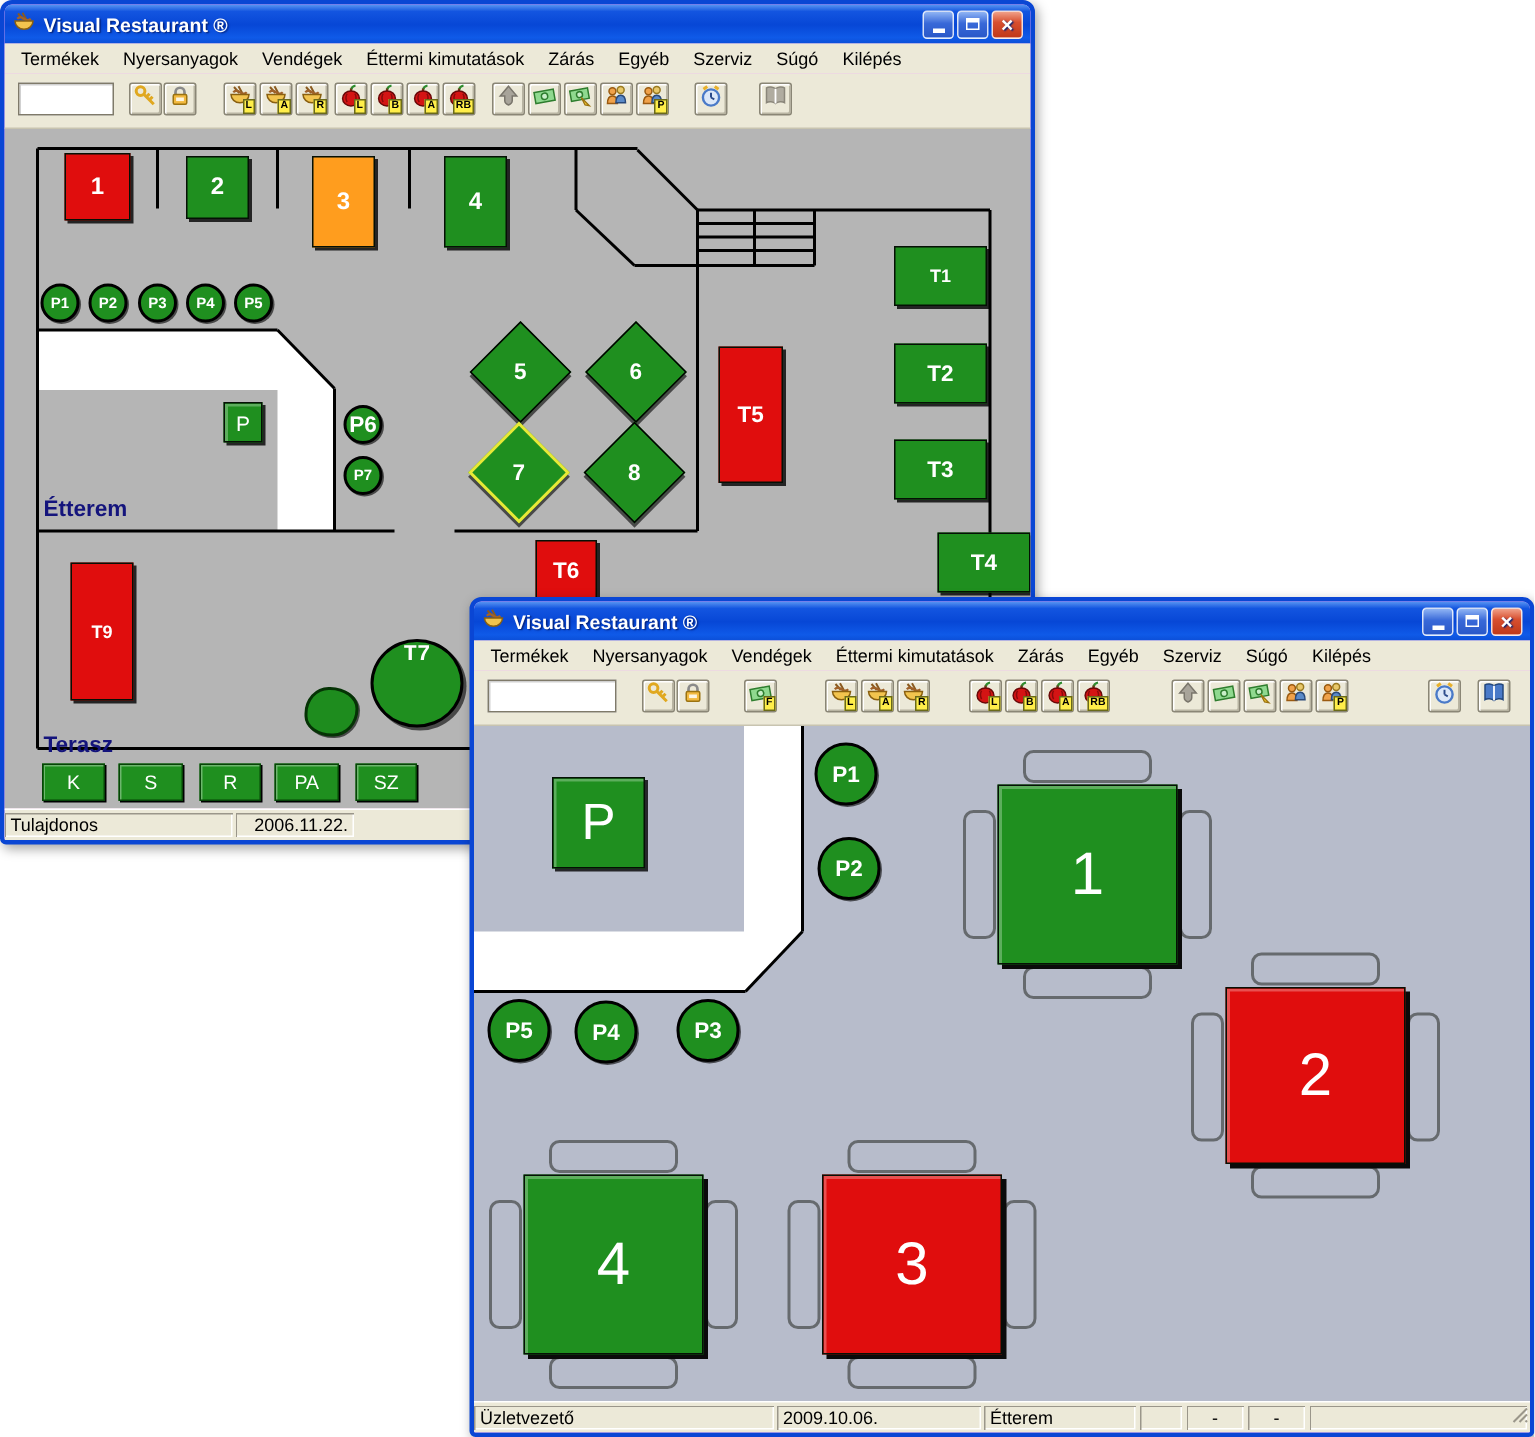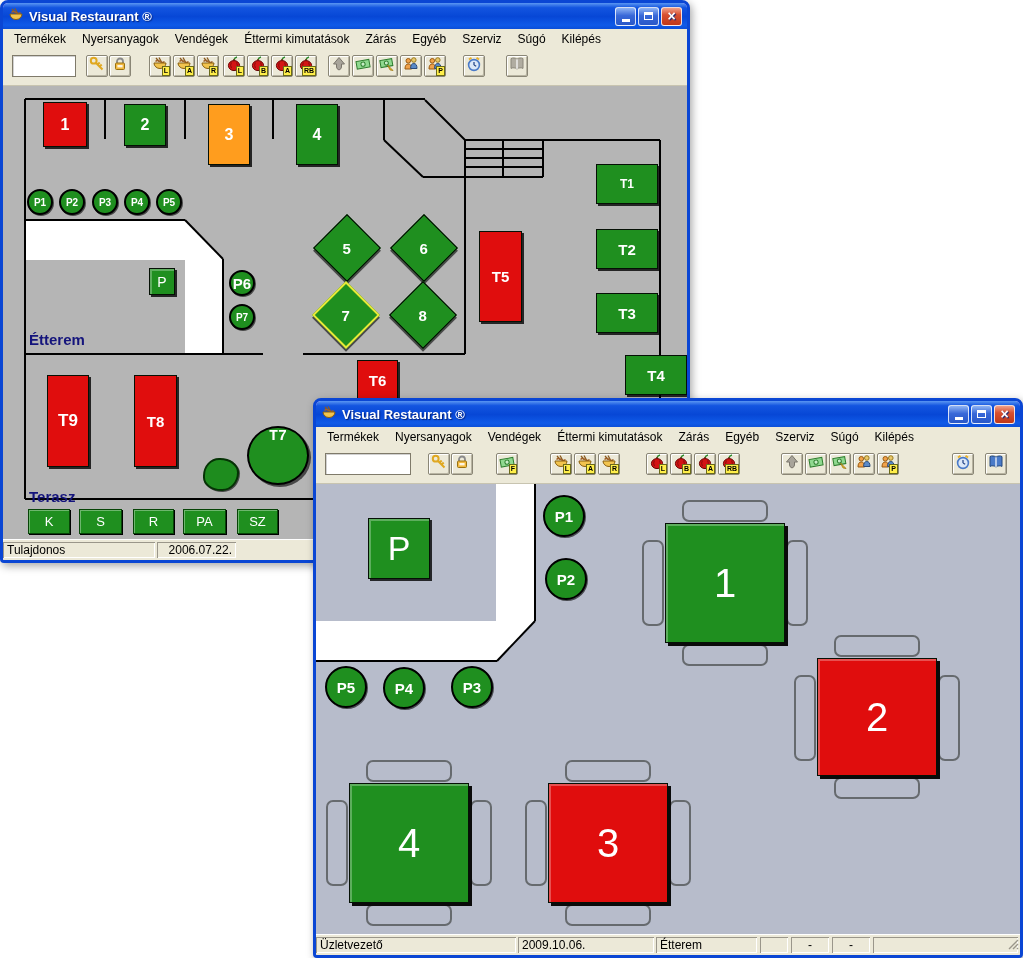--- a/index.html
+++ b/index.html
@@ -317,25 +317,22 @@
         </div>
         <div class="table" style="left: 593px; top: 207px; width: 62px; height: 40px; background: rgb(31, 143, 31); font-size: 15px;">
           <span>T3</span>
         </div>
         <div class="table" style="left: 593px; top: 269px; width: 62px; height: 40px; background: rgb(31, 143, 31); font-size: 15px; margin-left: 29px;">
           <span>T4</span>
         </div>
         <div class="table" style="left: 354px; top: 274px; width: 41px; height: 40px; background: rgb(224, 13, 13); font-size: 15px;">
           <span>T6</span>
         </div>
-        <div class="table" style="left: 44px; top: 289px; width: 42px; height: 92px; background: rgb(224, 13, 13); font-size: 17px;">
+        <div class="table" style="left: 44px; top: 289px; width: 42px; height: 92px; background: rgb(224, 13, 13); font-size: 12px;">
           <span>T9</span>
-        </div>
-        <div class="table" style="left: 131px; top: 289px; width: 43px; height: 92px; background: rgb(224, 13, 13); font-size: 15px;">
-          <span>T8</span>
         </div>
         <div class="bush" style="left: 200px; top: 372px; width: 36px; height: 33px;"></div>
         <div class="ctable" style="left: 244px; top: 340px; width: 62px; height: 59px;">
           <span>T7</span>
         </div>
         <span class="room-label" style="left: 26px; top: 245px;">Étterem</span>
         <span class="room-label" style="left: 26px; top: 381px; margin-top: 21px;">Terasz</span>
         <div class="green-btn" style="left: 25px; top: 423px; width: 42px; height: 25px;">
           <span>K</span>
         </div>
@@ -347,21 +344,21 @@
         </div>
         <div class="green-btn" style="left: 180px; top: 423px; width: 43px; height: 25px;">
           <span>PA</span>
         </div>
         <div class="green-btn" style="left: 234px; top: 423px; width: 41px; height: 25px;">
           <span>SZ</span>
         </div>
       </div>
       <div class="statusbar">
         <div class="panel" style="left: 0px; width: 152px;">Tulajdonos</div>
-        <div class="panel right" style="left: 154px; width: 79px;">2006.07.22.</div>
+        <div class="panel right" style="left: 154px; width: 79px;">2006.11.22.</div>
       </div>
     </div>
     <div class="window" style="left: 313px; top: 398px; width: 710px; height: 560px; z-index: 2;">
       <div class="titlebar">
         <span><svg width="16" height="16" viewBox="0 0 16 16">
     <path d="M4 2 L7.5 6 M7 1.5 L9.5 6" stroke="#8a5a20" stroke-width="1.3" fill="none"></path>
     <path d="M3.5 5.5 q2 -2 4.5 0 t4.5 0" stroke="#a0622a" stroke-width="1.5" fill="none"></path>
     <path d="M2 7 a6 5.5 0 0 0 12 0 z" fill="#f2c44e" stroke="#8a6010"></path>
           </svg></span>
         <span class="title-text">Visual Restaurant ®</span>

